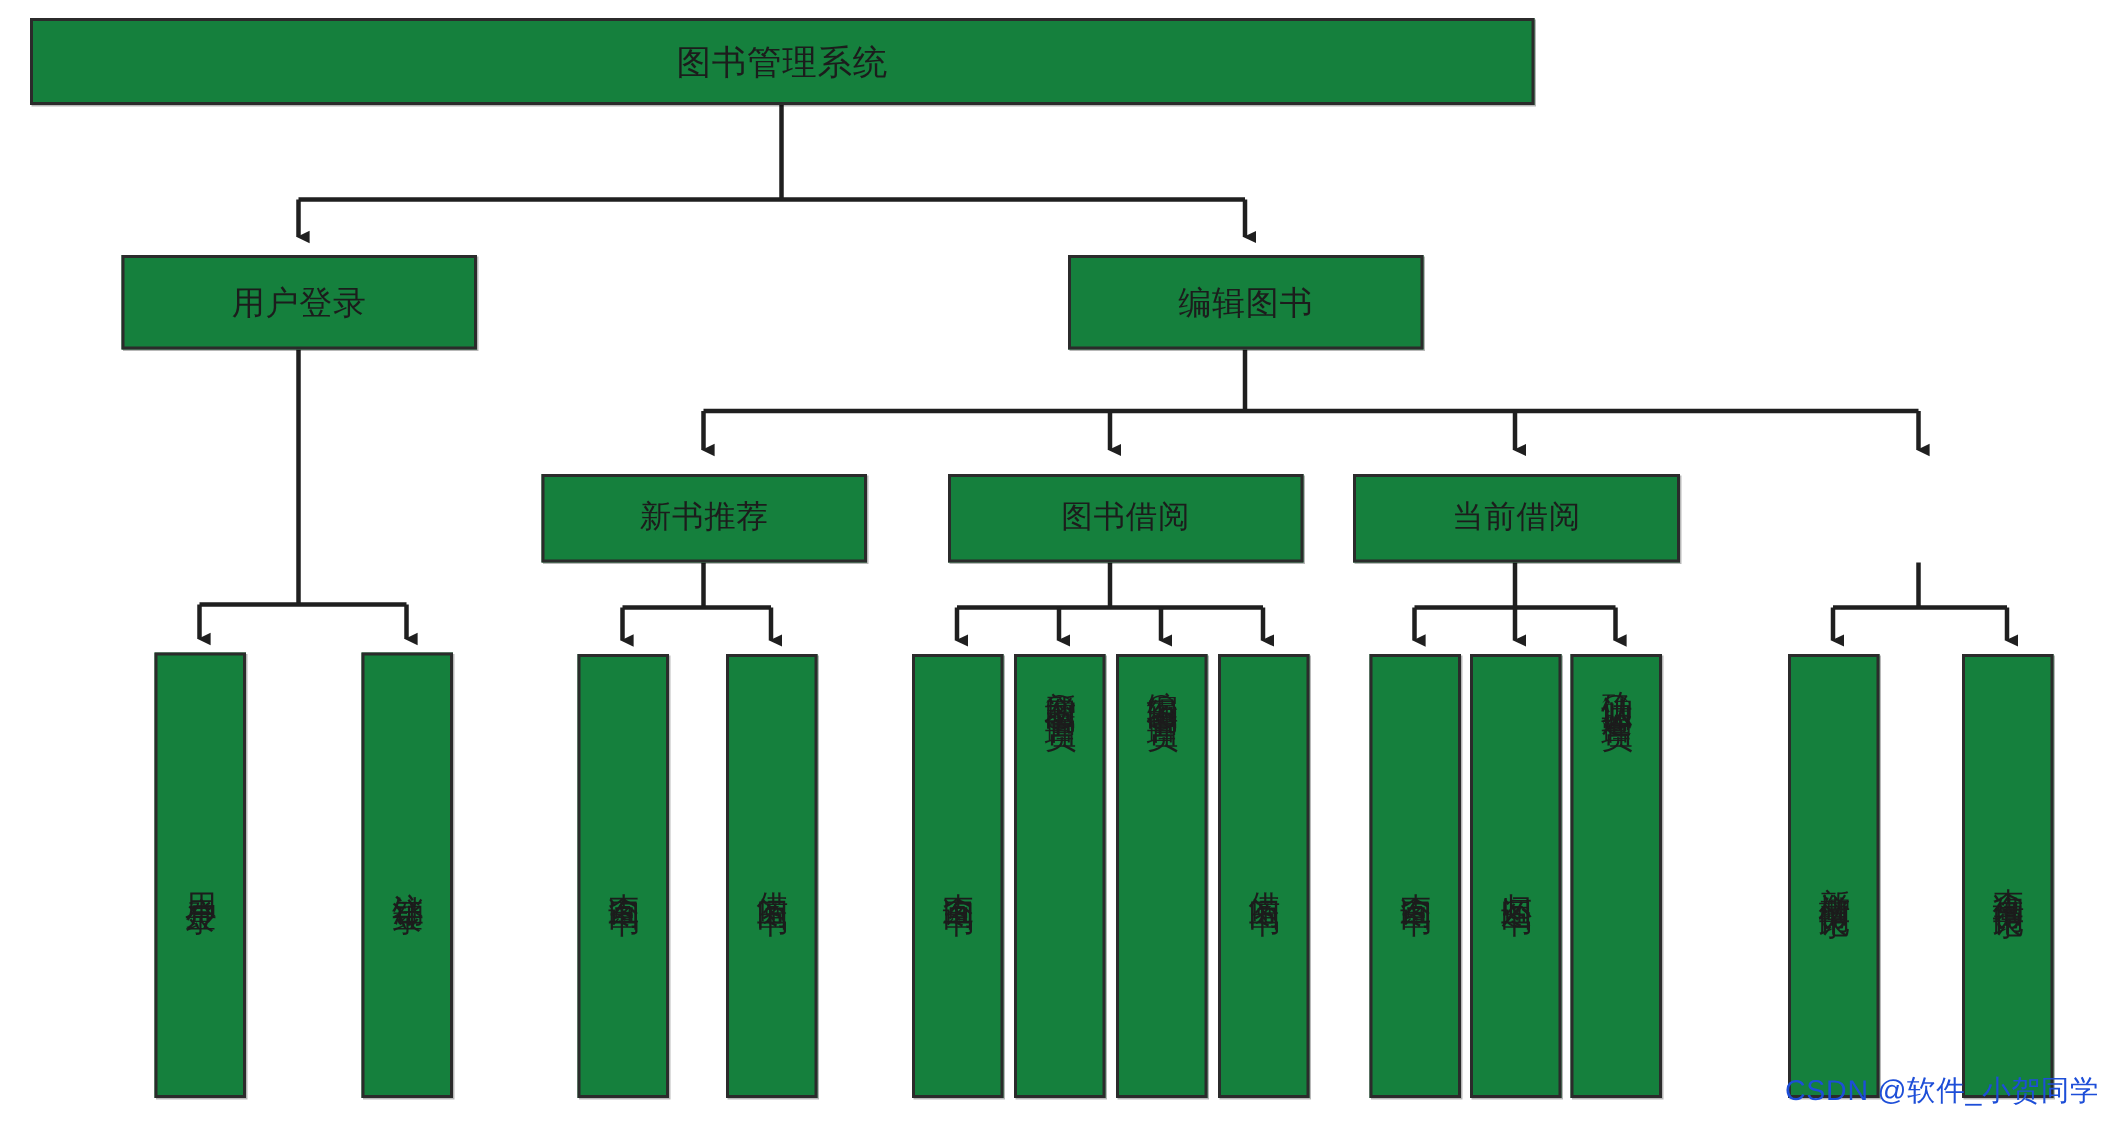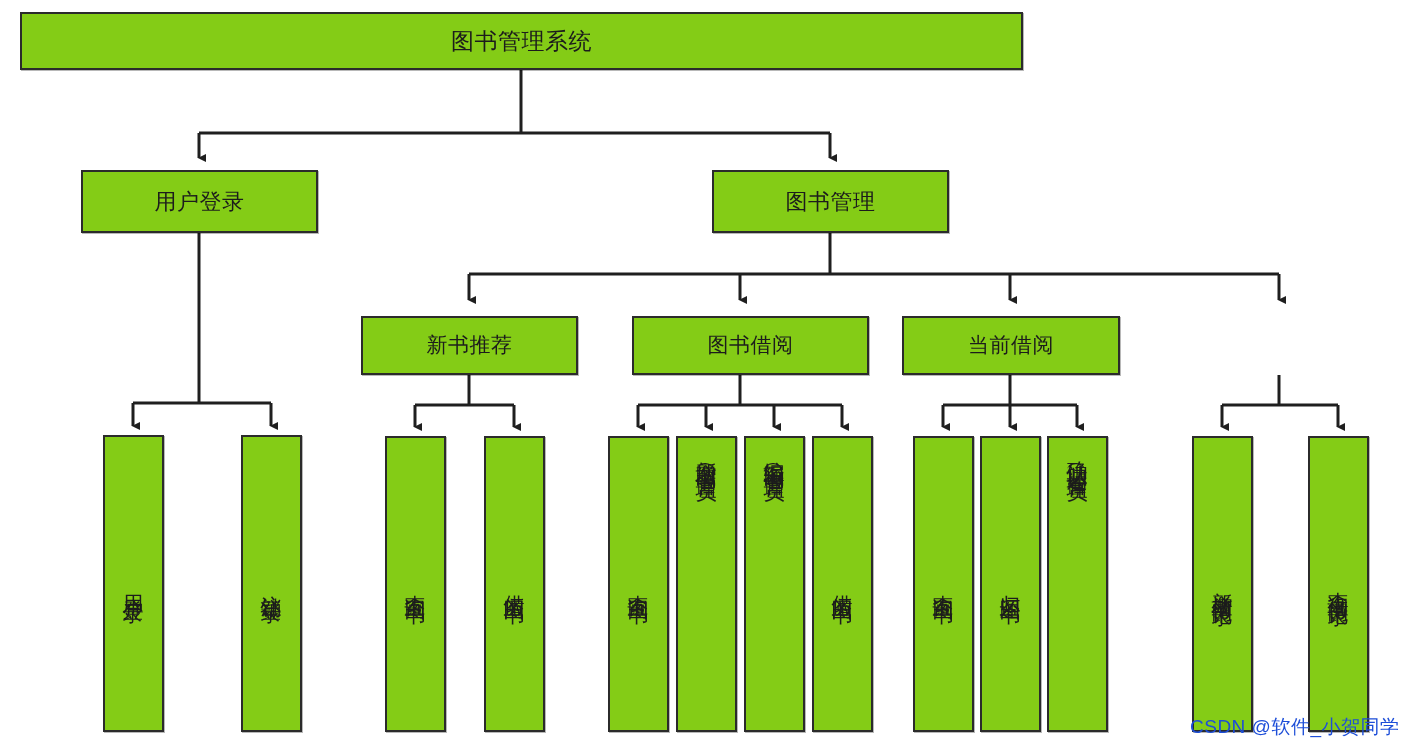--- a/index.html
+++ b/index.html
@@ -22,21 +22,21 @@
     position: absolute;
     left: 0;
     top: 0;
     width: 1405px;
     height: 747px;
     pointer-events: none;
   }
   .node {
     position: absolute;
     box-sizing: border-box;
-    background: #84cc16;
+    background: #15803d;
     border: 2px solid #2b2b2b;
     box-shadow: 1px 1px 0 rgba(0,0,0,0.28);
     display: flex;
     align-items: center;
     justify-content: center;
     text-align: center;
   }
   .node-label {
     display: block;
     color: #1c1c1c;
@@ -134,21 +134,21 @@
   </svg>
 
   <div class="node node-root" style="left:20px; top:12px; width:1003px; height:58px;">
     <span class="node-label">图书管理系统</span>
   </div>
 
   <div class="node node-l2" style="left:81px; top:170px; width:237px; height:63px;">
     <span class="node-label">用户登录</span>
   </div>
   <div class="node node-l2" style="left:712px; top:170px; width:237px; height:63px;">
-    <span class="node-label">图书管理</span>
+    <span class="node-label">编辑图书</span>
   </div>
 
   <div class="node node-l3" style="left:361px; top:316px; width:217px; height:59px;">
     <span class="node-label">新书推荐</span>
   </div>
   <div class="node node-l3" style="left:632px; top:316px; width:237px; height:59px;">
     <span class="node-label">图书借阅</span>
   </div>
   <div class="node node-l3" style="left:902px; top:316px; width:218px; height:59px;">
     <span class="node-label">当前借阅</span>

